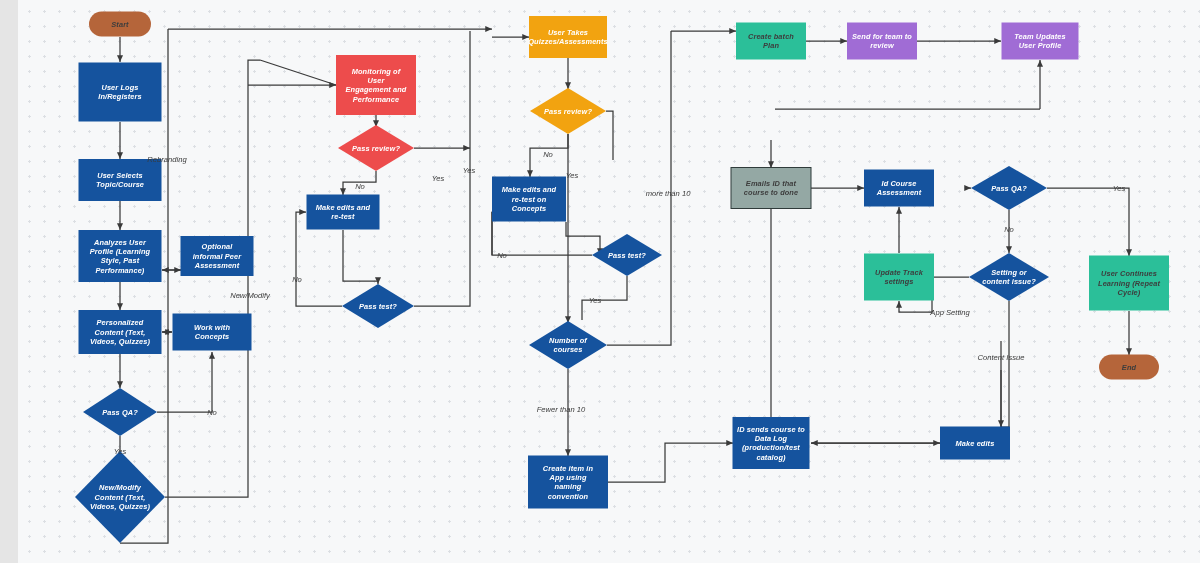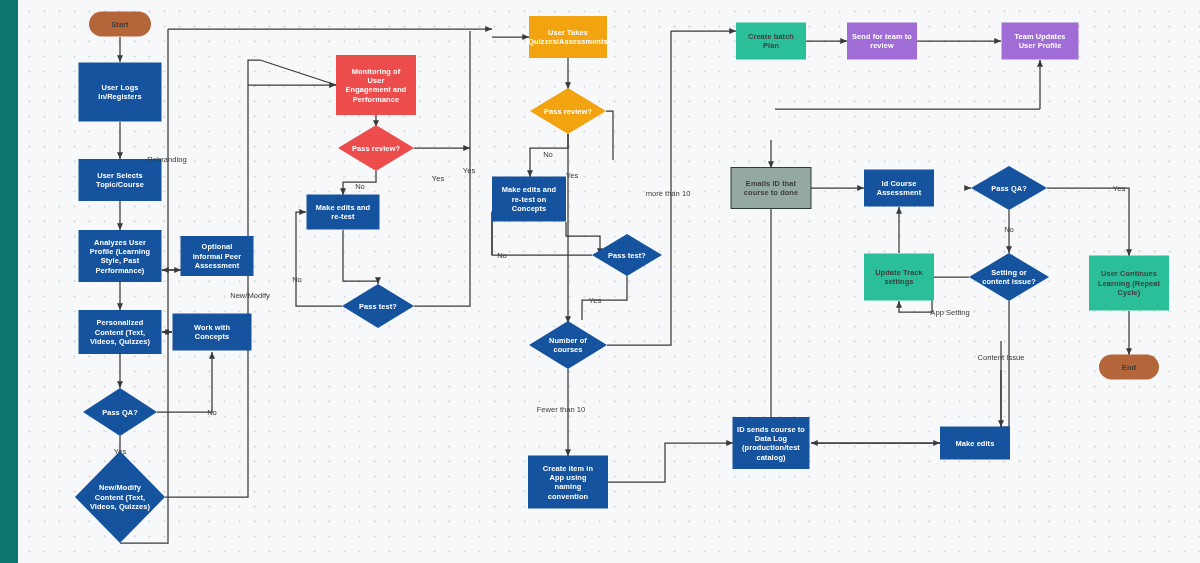--- a/index.html
+++ b/index.html
@@ -1,17 +1,17 @@
 <!DOCTYPE html>
 <html><head>
 <meta charset="utf-8">
 <style>
   html,body{margin:0;padding:0;background:#ffffff;}
   body{font-family:"Liberation Sans", sans-serif;}
-  #canvas-wrap{position:relative;width:1200px;height:563px;overflow:hidden;background:#0f766e;}
+  #canvas-wrap{position:relative;width:1200px;height:563px;overflow:hidden;background:#e5e5e5;font-style:italic;}
   #dotgrid{position:absolute;left:18px;top:0;width:1182px;height:563px;
     background-color:#f7f8f9;
     background-image:radial-gradient(#dcdfe3 1px, transparent 1.1px);
     background-size:15px 15px;background-position:4px 4px;}
   svg#flow{position:absolute;left:0;top:0;width:1200px;height:563px;}
   .node-label{font-family:"Liberation Sans", sans-serif;fill:#ffffff;text-anchor:middle;
     font-size:7.4px;font-weight:700;letter-spacing:.1px;}
   .node-label.dark{fill:#3d3d3d;}
   .edge-label{font-family:"Liberation Sans", sans-serif;fill:#3a3a3a;text-anchor:middle;
     font-size:7.6px;font-weight:400;}

